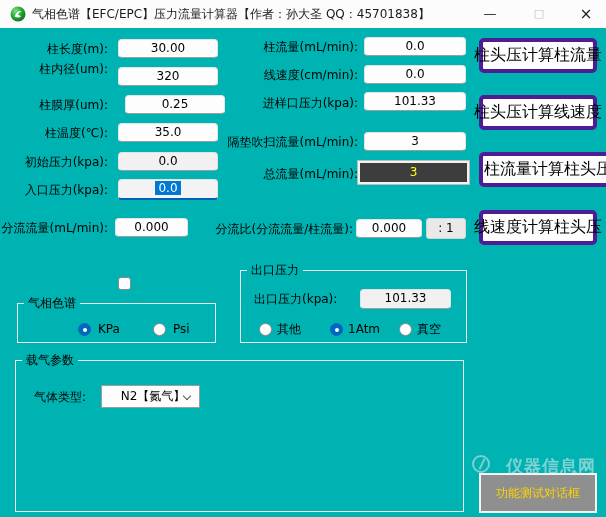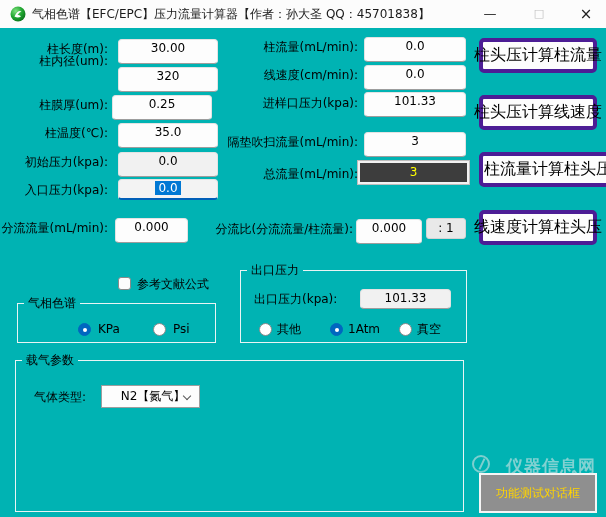--- a/index.html
+++ b/index.html
@@ -12,21 +12,21 @@
   .app-icon { position:absolute; left:10px; top:6px; width:16px; height:16px; }
   .title-text { position:absolute; left:32px; top:0; height:28px; line-height:28px; font-size:12px; color:#1b1b1b; white-space:nowrap; }
   .win-btn { position:absolute; top:0; width:32px; height:28px; text-align:center; line-height:28px; font-size:13px; color:#222; cursor:default; }
   .win-btn.min   { left:474px; }
   .win-btn.max   { left:523px; color:#bdbdbd; font-size:11px; }
   .win-btn.close { left:570px; font-size:15px; }
 
   
   .lbl { position:absolute; height:19px; line-height:19px; text-align:right; white-space:nowrap; }
   .lbl-left { text-align:left; }
-  .field { position:absolute; height:25px; line-height:17px; text-align:center;
+  .field { position:absolute; height:19px; line-height:17px; text-align:center;
            background:#fdfdfd; border:1px solid #e3e3e3; border-bottom-color:#9d9d9d;
            border-radius:4px; overflow:hidden; }
   .field.gray { background:#f1f1f1; }
   .field.focused { background:#f3f3f3; border-bottom:2px solid #005fb8; height:21px; }
   .sel { background:#0078d4; color:#fff; padding:0 3px; }
   .dark-field { position:absolute; background:#3d3d3d; border:2px solid #f2f2f2; outline:1px solid #bdbdbd;
                 color:#ffff00; text-align:center; line-height:19px; }
   .ratio-box { position:absolute; background:#e9e9e9; border:1px solid #d4d4d4; border-radius:3px;
                text-align:center; line-height:19px; }
   .btn { position:absolute; display:flex; align-items:center; justify-content:center;
@@ -81,25 +81,25 @@
     </svg>
     <div class="title-text">气相色谱【EFC/EPC】压力流量计算器【作者：孙大圣 QQ：45701838】</div>
     <div class="win-btn min">—</div>
     <div class="win-btn max">□</div>
     <div class="win-btn close">×</div>
   </div>
 
   <div class="lbl" style="left:0;top:40px;width:108px">柱长度(m):</div>
   <div class="field" style="left:118px;top:39px;width:100px">30.00</div>
 
-  <div class="lbl" style="left:0;top:52px;width:108px">柱内径(um):</div>
+  <div class="lbl" style="left:0;top:60px;width:108px">柱内径(um):</div>
   <div class="field" style="left:118px;top:67px;width:100px">320</div>
 
   <div class="lbl" style="left:0;top:96px;width:108px">柱膜厚(um):</div>
-  <div class="field" style="left:112px;top:95px;width:100px">0.25</div>
+  <div class="field" style="left:125px;top:95px;width:100px">0.25</div>
 
   <div class="lbl" style="left:0;top:124px;width:108px">柱温度(℃):</div>
   <div class="field" style="left:118px;top:123px;width:100px">35.0</div>
 
   <div class="lbl" style="left:0;top:153px;width:108px">初始压力(kpa):</div>
   <div class="field gray" style="left:118px;top:152px;width:100px">0.0</div>
 
   <div class="lbl" style="left:0;top:181px;width:108px">入口压力(kpa):</div>
   <div class="field gray focused" style="left:118px;top:179px;width:100px">
     <span class="sel">0.0</span>
@@ -126,21 +126,20 @@
   <div class="lbl" style="left:195px;top:220px;width:158px">分流比(分流流量/柱流量):</div>
   <div class="field" style="left:356px;top:219px;width:66px">0.000</div>
   <div class="ratio-box" style="left:426px;top:218px;width:40px;height:21px">: 1</div>
 
   <div class="btn" style="left:479px;top:38px;width:118px;height:35px">柱头压计算柱流量</div>
   <div class="btn" style="left:479px;top:95px;width:118px;height:35px">柱头压计算线速度</div>
   <div class="btn" style="left:479px;top:152px;width:138px;height:35px">柱流量计算柱头压</div>
   <div class="btn" style="left:479px;top:210px;width:118px;height:35px">线速度计算柱头压</div>
 
   <div class="checkbox" style="left:118px;top:277px"></div>
-  <div class="lbl lbl-left" style="left:137px;top:275px">参考文献公式</div>
 
   <div class="groupbox" style="left:17px;top:303px;width:199px;height:40px">
     <div class="group-title">气相色谱</div>
     <div class="radio checked" style="left:60px;top:19px"></div>
     <div class="radio-lbl" style="left:80px;top:17px">KPa</div>
     <div class="radio" style="left:135px;top:19px"></div>
     <div class="radio-lbl" style="left:155px;top:17px">Psi</div>
   </div>
 
   <div class="groupbox" style="left:240px;top:270px;width:227px;height:73px">

